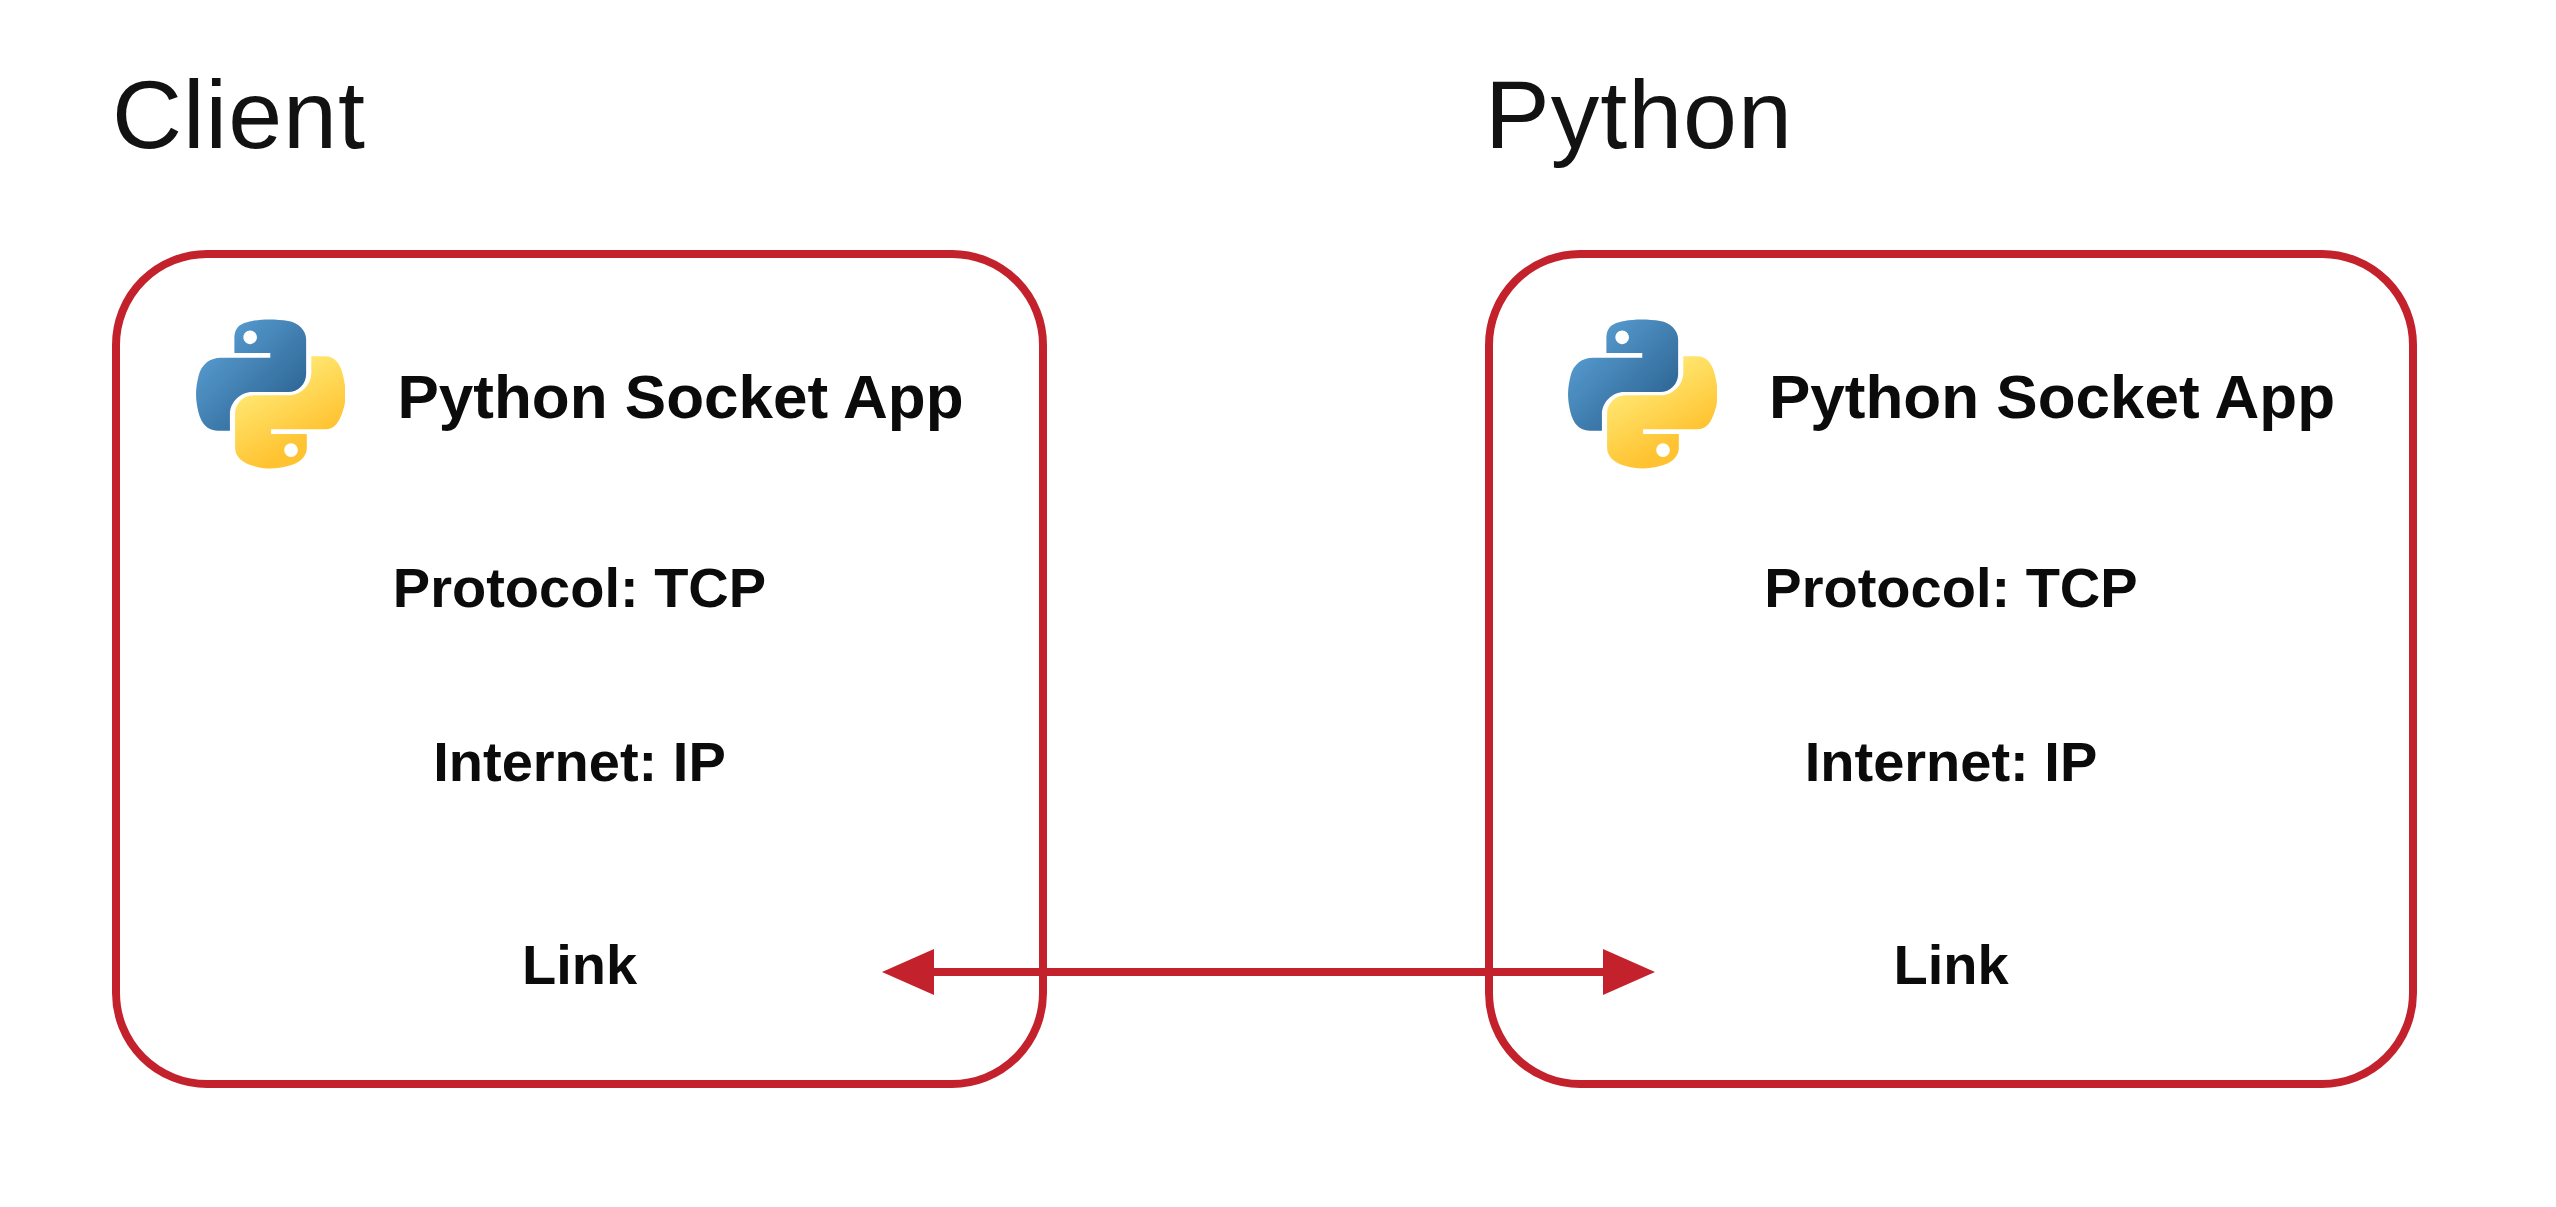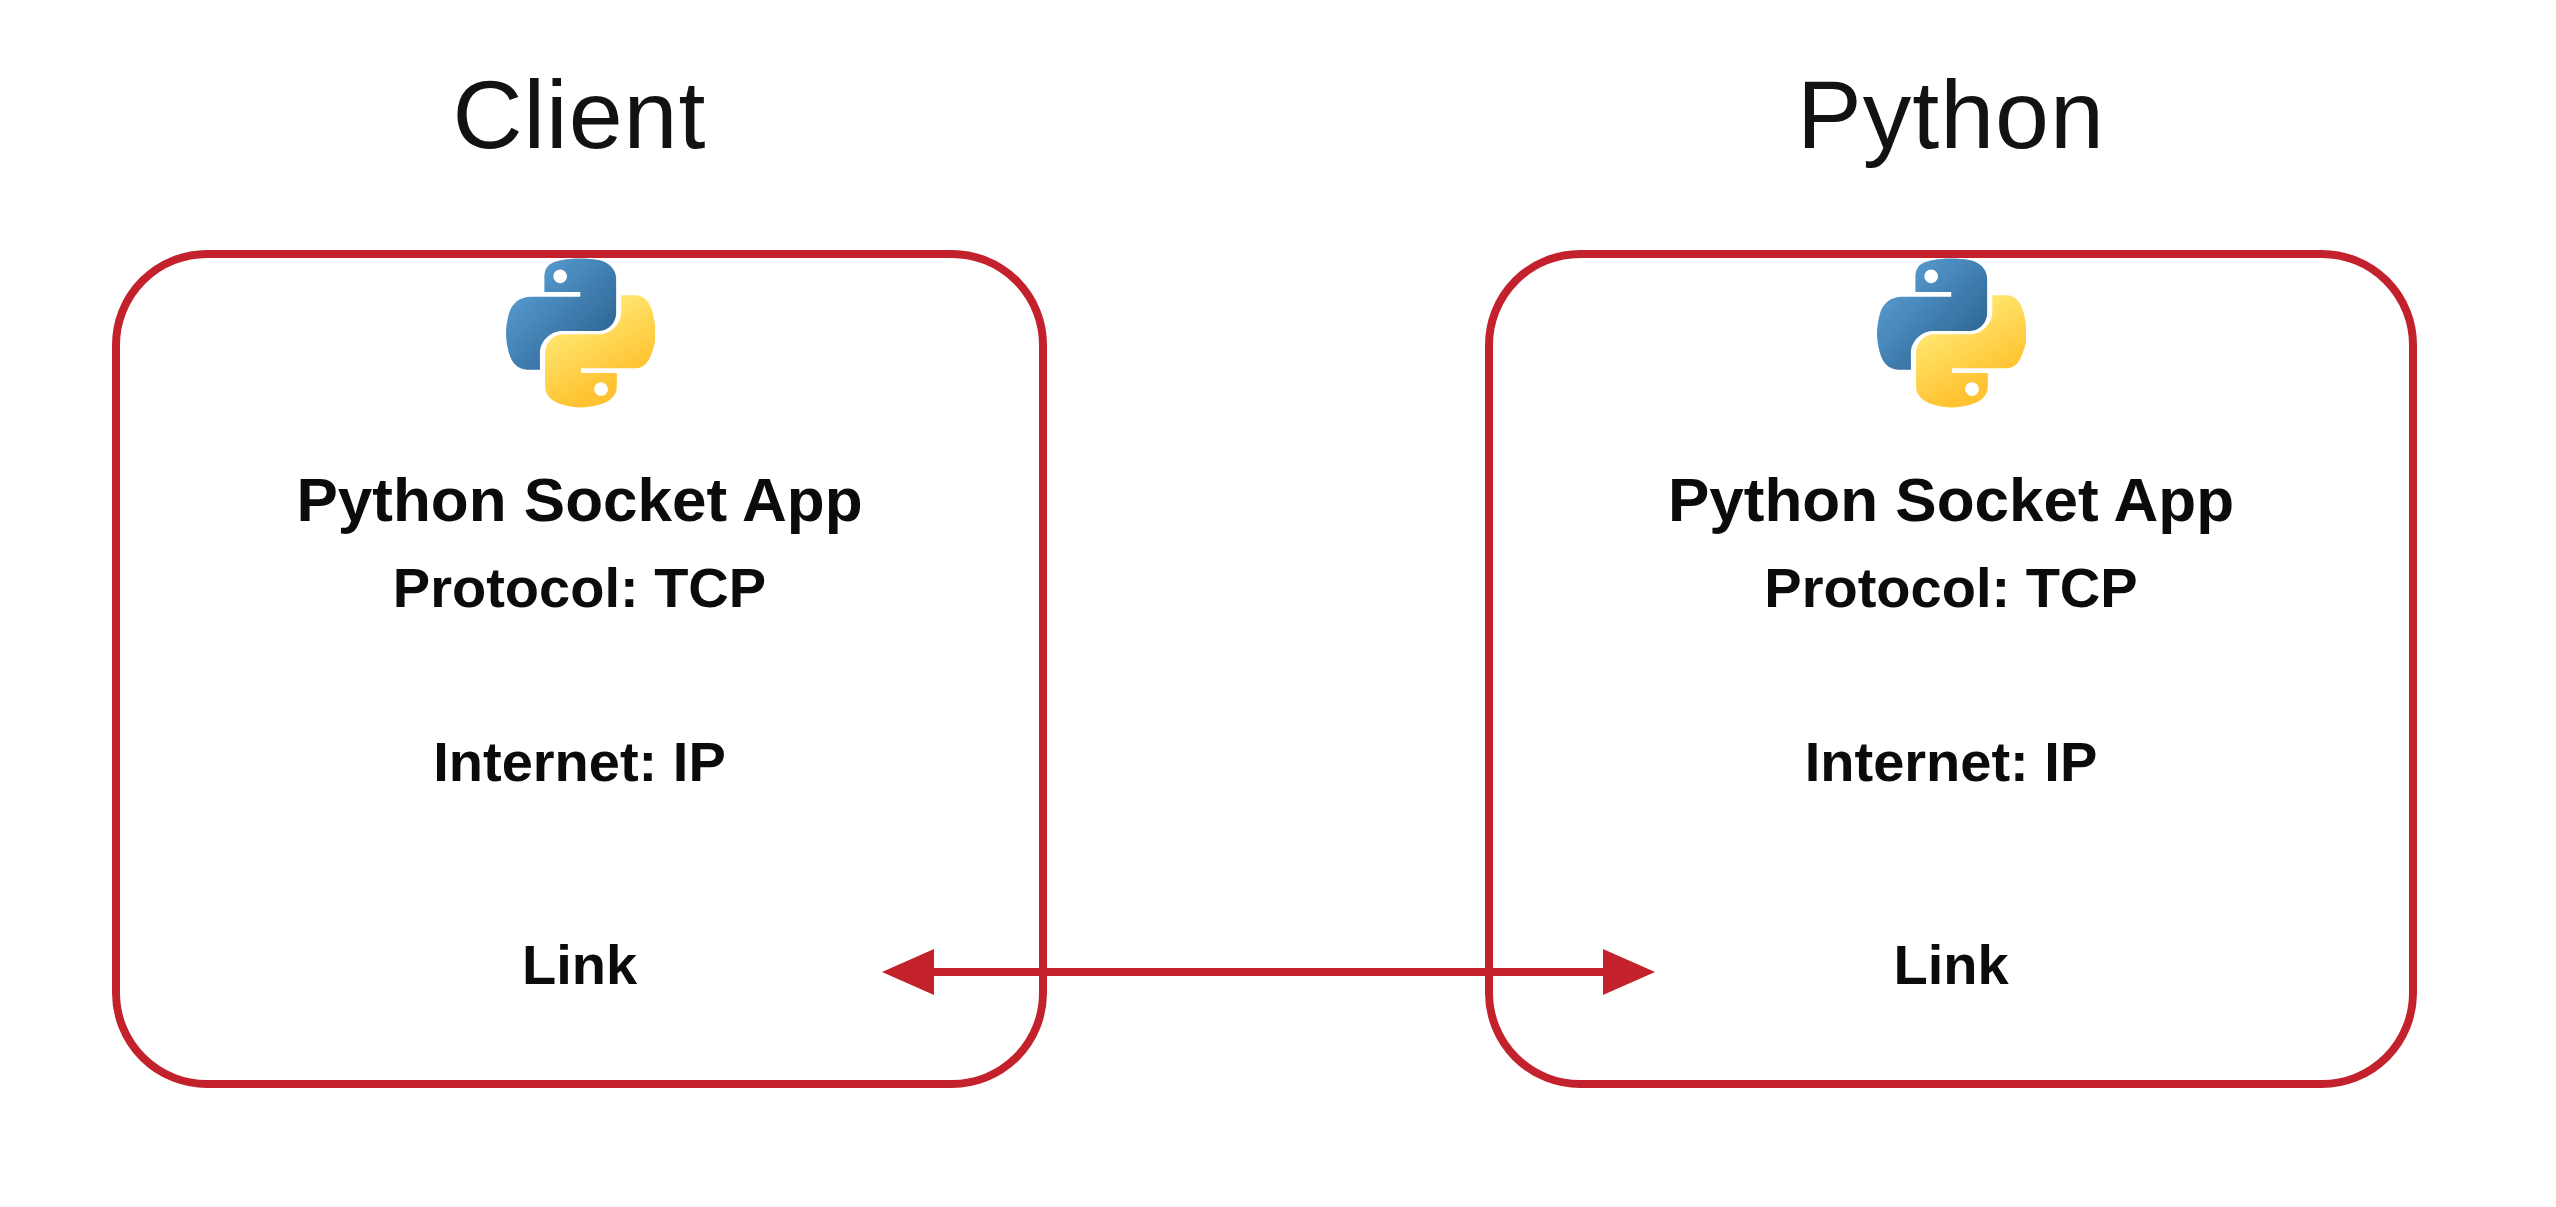--- a/index.html
+++ b/index.html
@@ -12,21 +12,21 @@
   .canvas{
     position:relative;
     width:2556px;height:1207px;
     background:var(--background);
     overflow:hidden;
     font-family:"Liberation Sans", sans-serif;
   }
   .node-title{
     position:absolute;
     top:62px;
-    text-align:center;
+    text-align:left;
     font-size:97px;
     line-height:105px;
     font-weight:400;
     color:var(--title-text);
     letter-spacing:1px;
   }
   .title-client{left:112px;width:935px;}
   .title-server{left:1485px;width:932px;}
   .node{
     position:absolute;
@@ -41,21 +41,20 @@
   .node-server{left:1485px;width:932px;}
   .row{
     position:absolute;
     left:0;width:100%;
     color:var(--body-text);
   }
   .row-app{
     top:63px;height:150px;
     display:flex;align-items:center;justify-content:center;
     gap:52px;
-    flex-direction:column;
   }
   .python-logo{width:150px;height:150px;flex:0 0 auto;}
   .app-label{
     font-size:62px;font-weight:700;white-space:nowrap;
   }
   .row-layer{
     font-size:56px;font-weight:700;
     line-height:80px;height:80px;
     text-align:center;white-space:nowrap;
   }

